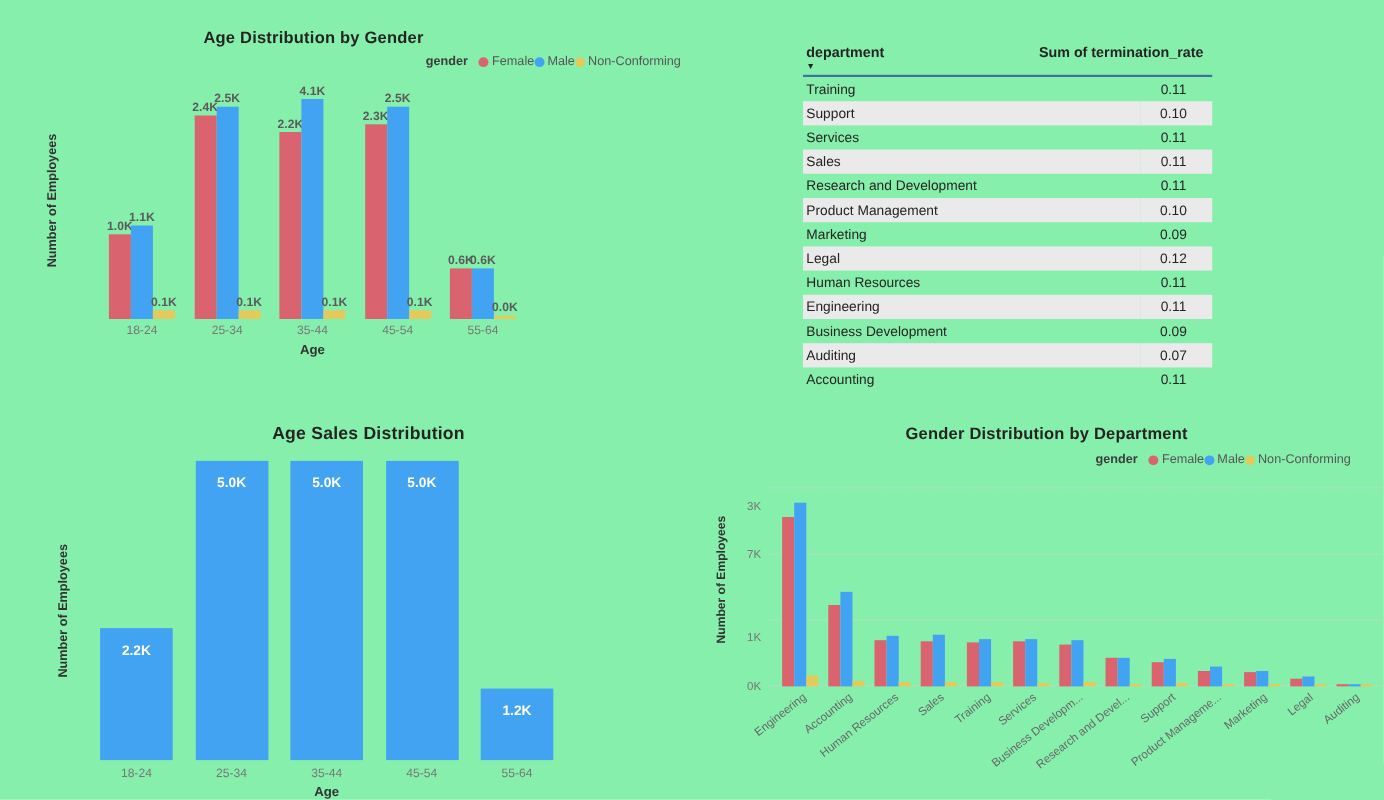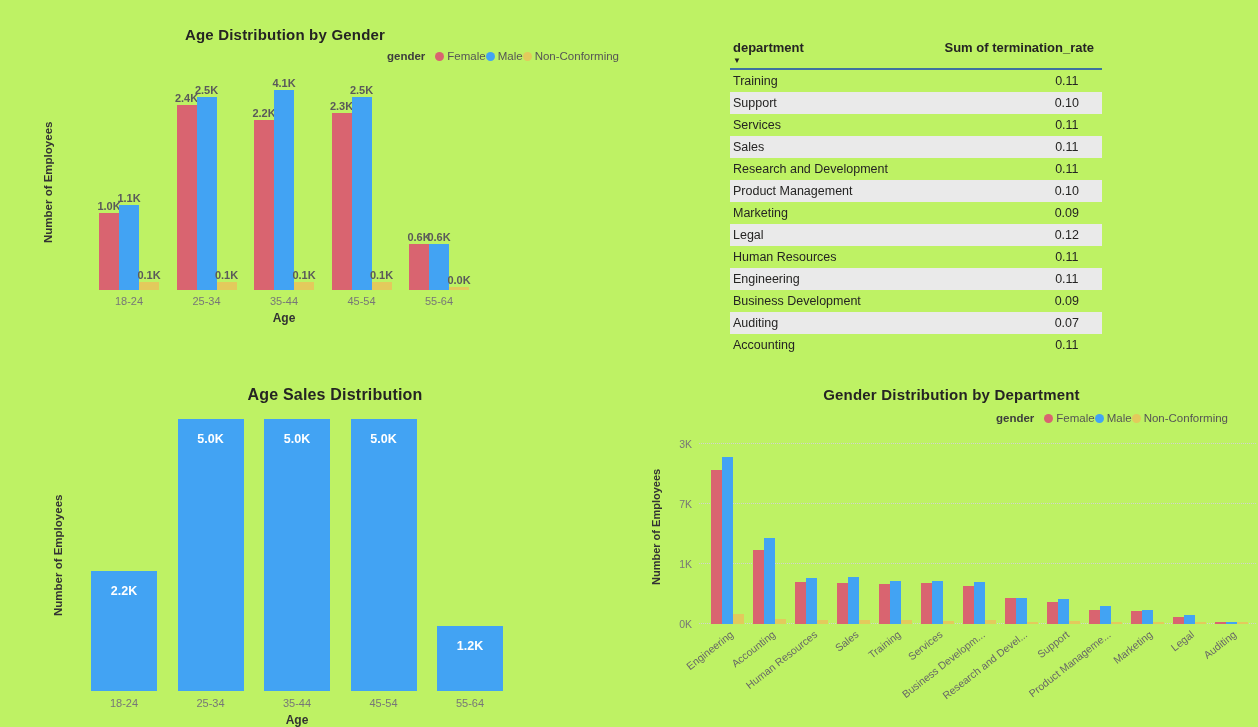--- a/index.html
+++ b/index.html
@@ -1,17 +1,17 @@
 <!DOCTYPE html>
 <html><head>
 <meta charset="utf-8">
 <style>
   * { box-sizing: border-box; margin: 0; padding: 0; }
   body { font-family: "Liberation Sans", sans-serif; background: #ffffff; }
-  .canvas { position: relative; width: 1258px; height: 727px; background: #bef264; overflow: hidden; }
+  .canvas { position: relative; width: 1258px; height: 727px; background: #86efac; overflow: hidden; }
   .panel { position: absolute; }
 
   
   #panel-age-gender { left: 35px; top: 6px;  width: 600px; height: 350px; }
   #panel-table      { left: 730px; top: 34px; width: 372px; height: 330px; }
   #panel-age-group  { left: 45px; top: 378px; width: 580px; height: 349px; }
   #panel-dept       { left: 645px; top: 380px; width: 613px; height: 347px; }
 
   
   .chart-title { text-align: center; font-weight: 700; color: #252423; letter-spacing: .2px; }
@@ -342,23 +342,23 @@
           </span>
           <span class="legend-item">
             <span class="legend-dot" style="background: rgb(227, 202, 92);"></span>
             <span>Non-Conforming</span>
           </span>
         </span>
     </div>
     <div class="plot-row">
       <div class="y-axis-title">Number of Employees</div>
       <div class="yticks">
-          <span class="ytick" style="bottom: 174px;">3K</span>
+          <span class="ytick" style="bottom: 157px;">3K</span>
           <span class="ytick" style="bottom: 114px;">7K</span>
-          <span class="ytick" style="bottom: 54px;">1K</span>
+          <span class="ytick" style="bottom: 38px;">1K</span>
           <span class="ytick" style="bottom: -6px;">0K</span>
         </div>
       <div class="c3-plot">
         <div>
             <div class="gridline" style="bottom: 180px;"></div>
             <div class="gridline" style="bottom: 120px;"></div>
             <div class="gridline" style="bottom: 60px;"></div>
             <div class="gridline" style="bottom: 0px;"></div>
           </div>
         <div class="c3-bars">

